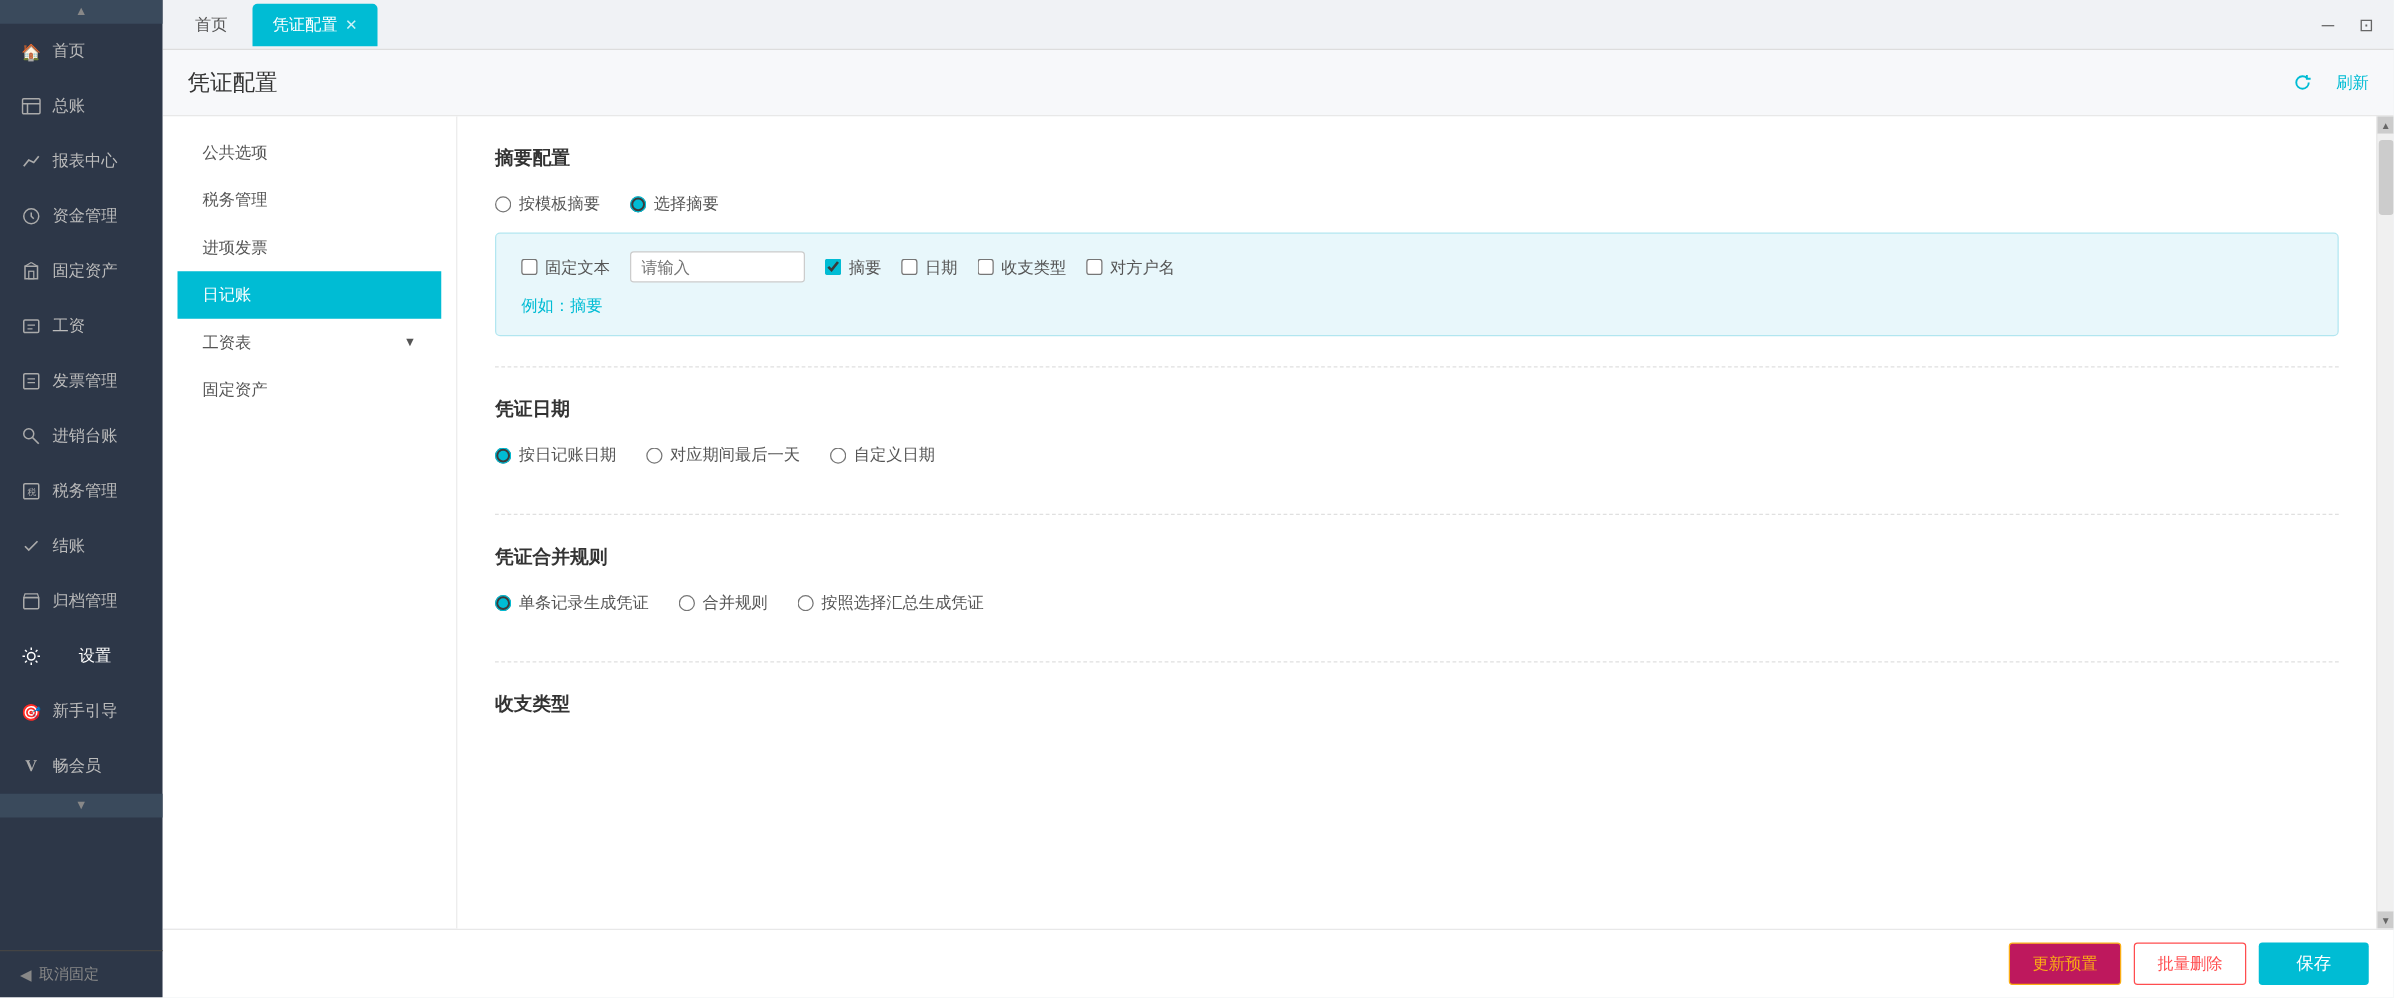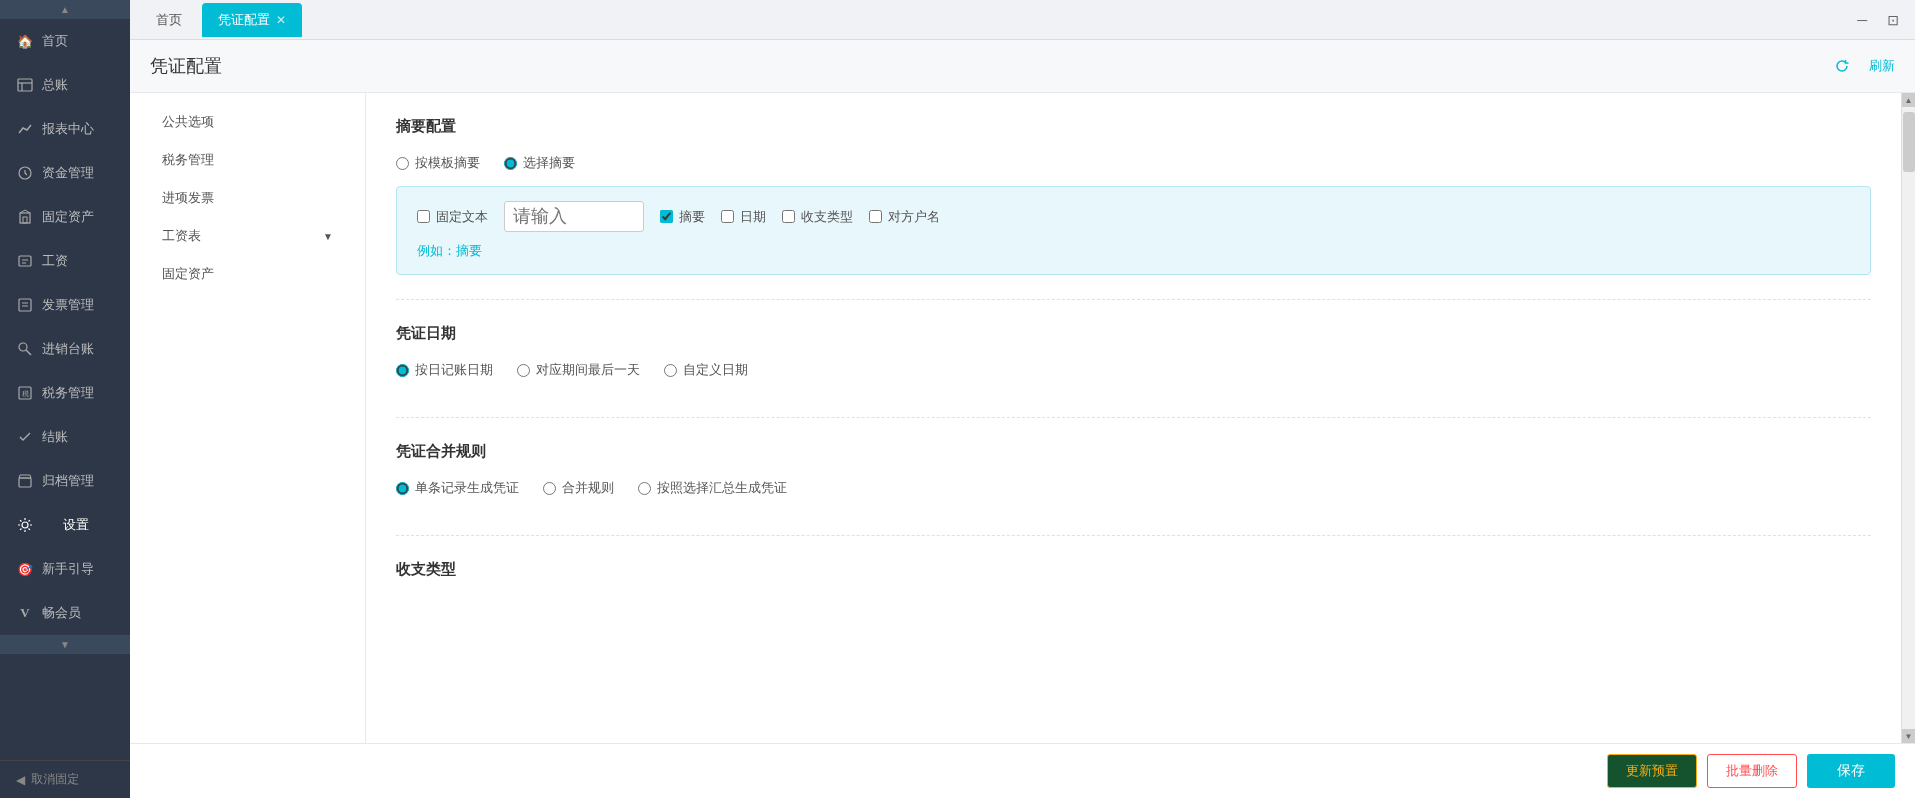--- a/index.html
+++ b/index.html
@@ -208,21 +208,21 @@
     .summary-row {
       display: flex;
       align-items: center;
       gap: 16px;
       flex-wrap: wrap;
     }
     .summary-input {
       border: 1px solid #ccc;
       border-radius: 3px;
       padding: 4px 8px;
-      font-size: 18px;
+      font-size: 13px;
       color: #999;
       width: 140px;
       outline: none;
     }
     .example-text {
       color: #00bcd4;
       font-size: 13px;
       margin-top: 10px;
     }
 
@@ -230,21 +230,21 @@
     .bottom-bar {
       background: #fff;
       border-top: 1px solid #e8e8e8;
       padding: 10px 20px;
       display: flex;
       align-items: center;
       justify-content: flex-end;
       gap: 10px;
     }
     .btn-update {
-      background: #14532d;
+      background: #be185d;
       border: 1px solid #faad14;
       color: #faad14;
       padding: 7px 18px;
       border-radius: 3px;
       cursor: pointer;
       font-size: 13px;
     }
     .btn-batch-delete {
       background: #fff;
       border: 1px solid #ff4d4f;
@@ -464,20 +464,23 @@
 
       <div class="left-nav">
         <div class="left-nav-item">
           <span>公共选项</span>
         </div>
         <div class="left-nav-item">
           <span>税务管理</span>
         </div>
         <div class="left-nav-item">
           <span>进项发票</span>
+        </div>
+        <div class="left-nav-item active">
+          <span>日记账</span>
         </div>
         <div class="left-nav-item">
           <span>工资表</span>
           <span style="font-size:10px;">▼</span>
         </div>
         <div class="left-nav-item">
           <span>固定资产</span>
         </div>
       </div>
 

